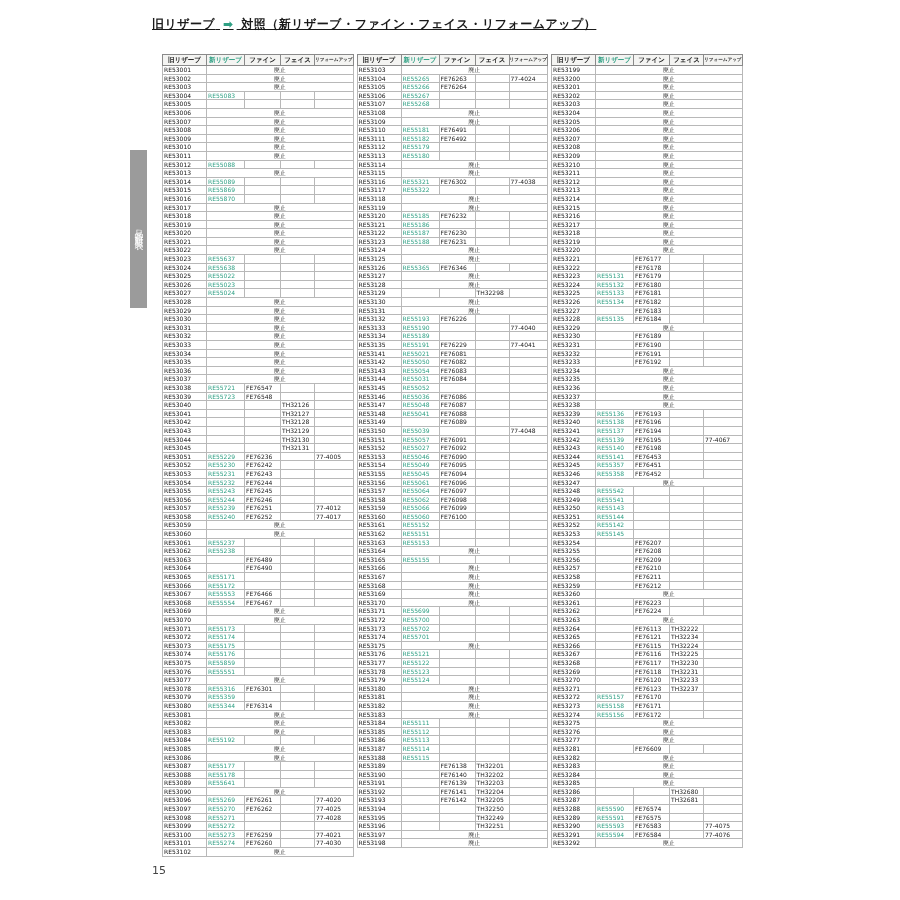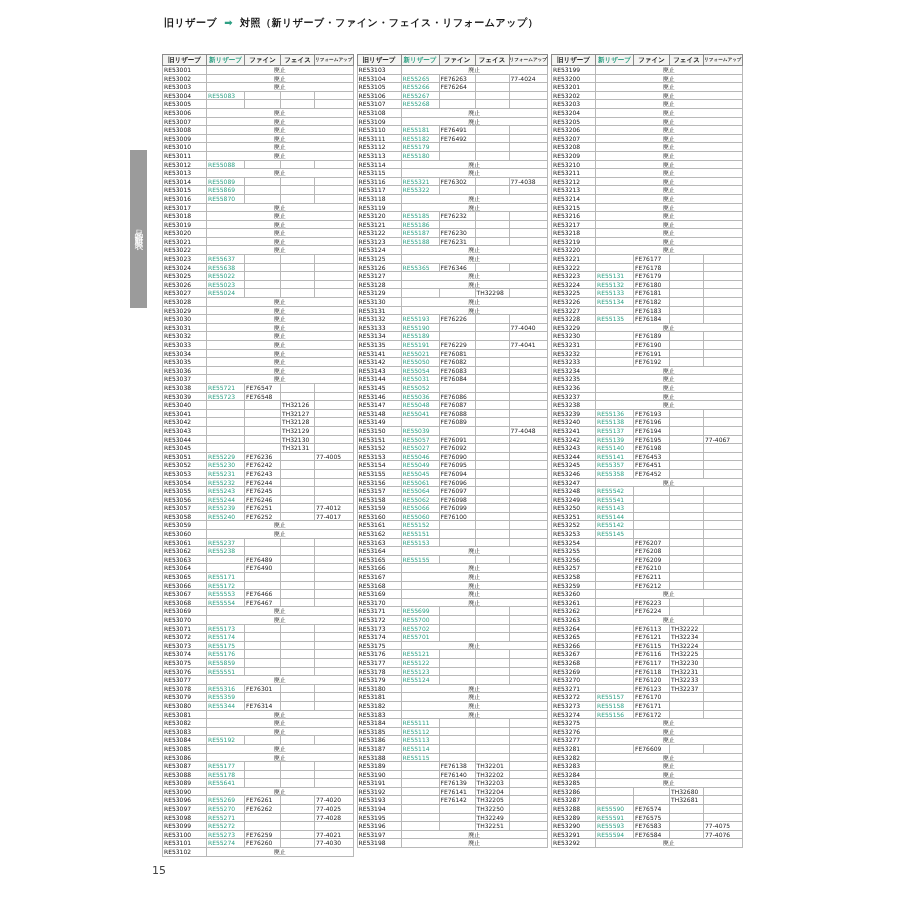--- a/index.html
+++ b/index.html
@@ -2,22 +2,22 @@
 <html style="--accent: #2fa084;"><head>
 <meta charset="utf-8">
 <style>
   html,body{margin:0;padding:0;}
   body{
     width:900px;height:900px;background:#ffffff;position:relative;overflow:hidden;
     font-family:"DejaVu Sans","Liberation Sans",sans-serif;color:#1a1a1a;
   }
   .page{position:absolute;inset:0;}
   .title{
-    position:absolute;left:164px;top:16px;font-size:10px;font-weight:bold;
-    white-space:nowrap;letter-spacing:0.5px;
+    position:absolute;left:152px;top:16px;font-size:12px;font-weight:bold;
+    white-space:nowrap;letter-spacing:0.5px;text-decoration:underline;
   }
   .title .arrow{color:var(--accent,#2fa084);margin:0 3px;font-weight:bold;}
   .side-tab{
     position:absolute;left:130px;top:150px;width:17px;height:158px;background:#9b9b9b;
     color:#ffffff;display:flex;align-items:center;justify-content:center;
   }
   .side-tab span{
     writing-mode:vertical-rl;text-orientation:upright;font-size:9px;letter-spacing:3px;
   }
   .tables{position:absolute;left:162px;top:54px;display:flex;gap:3px;align-items:flex-start;}

